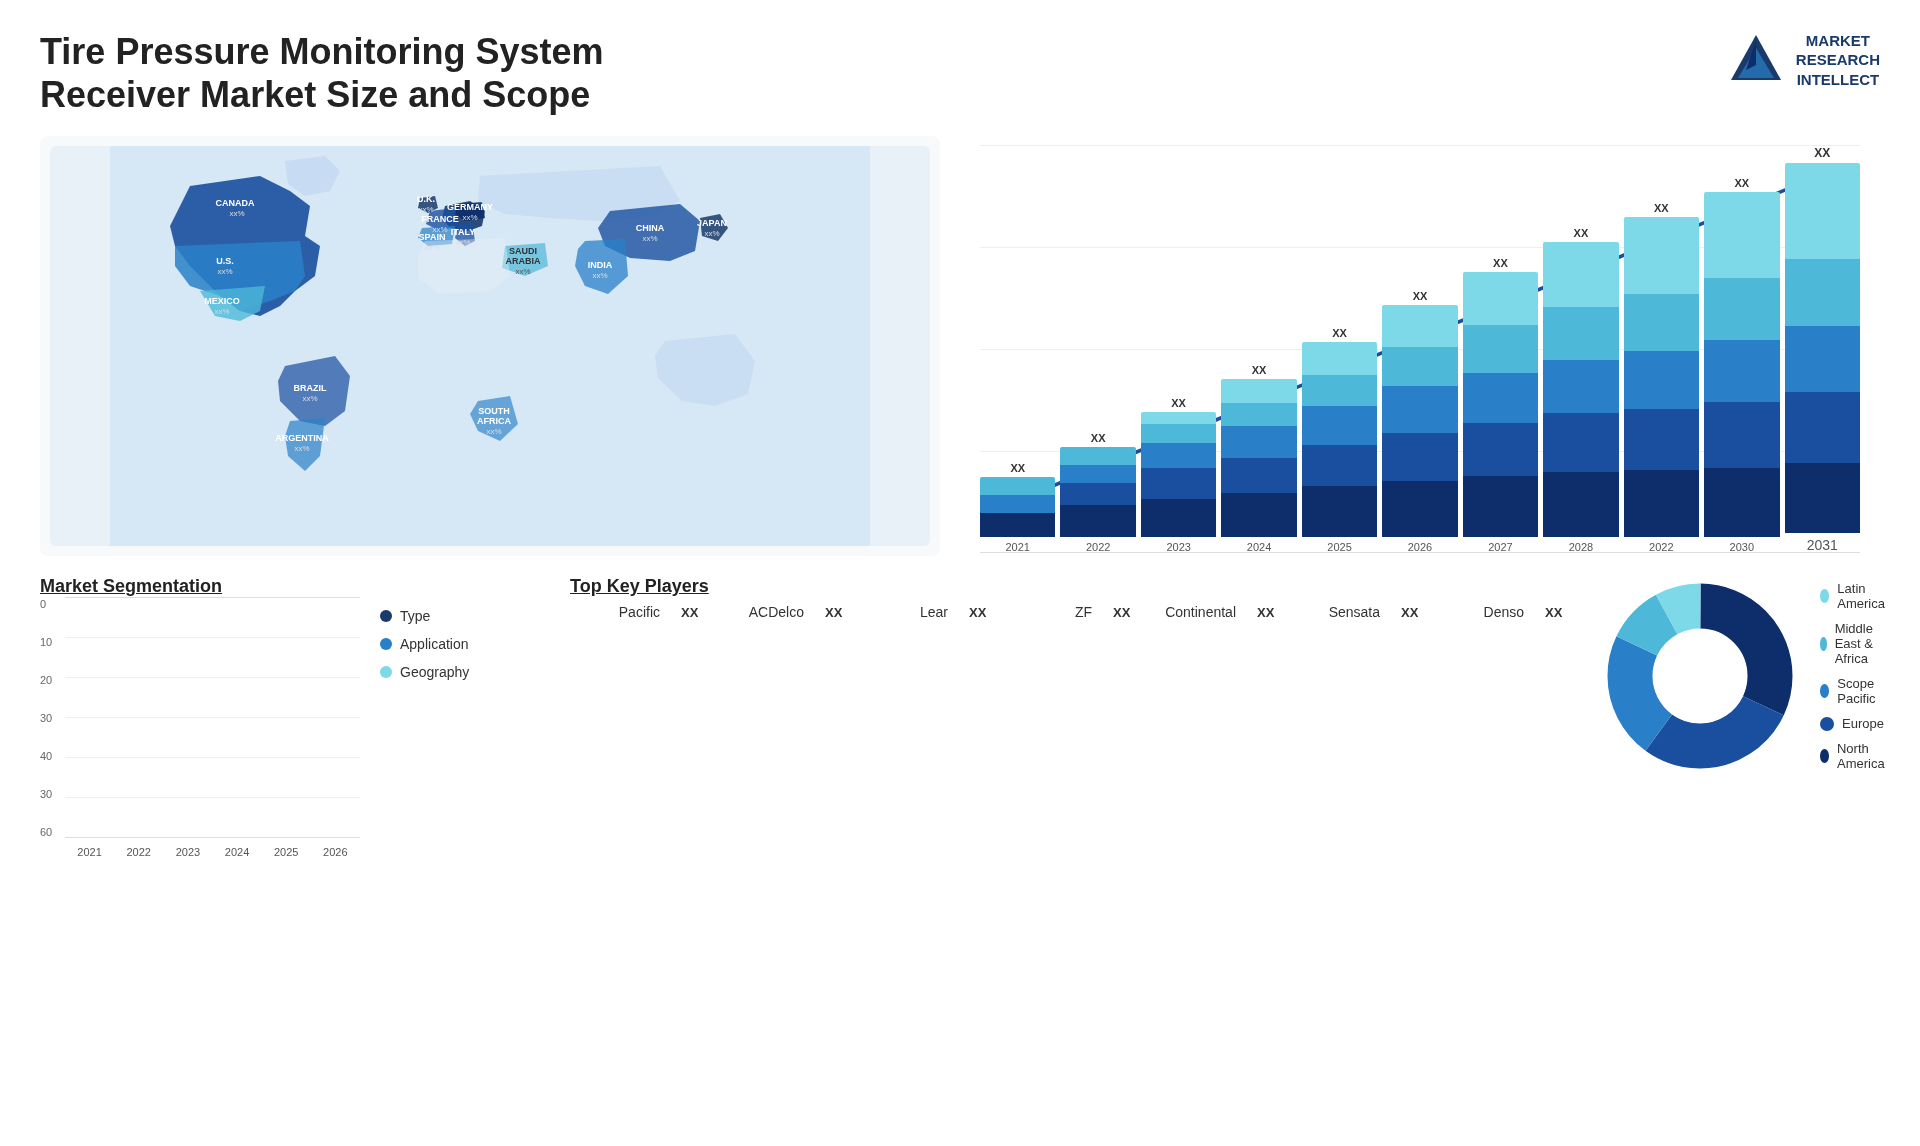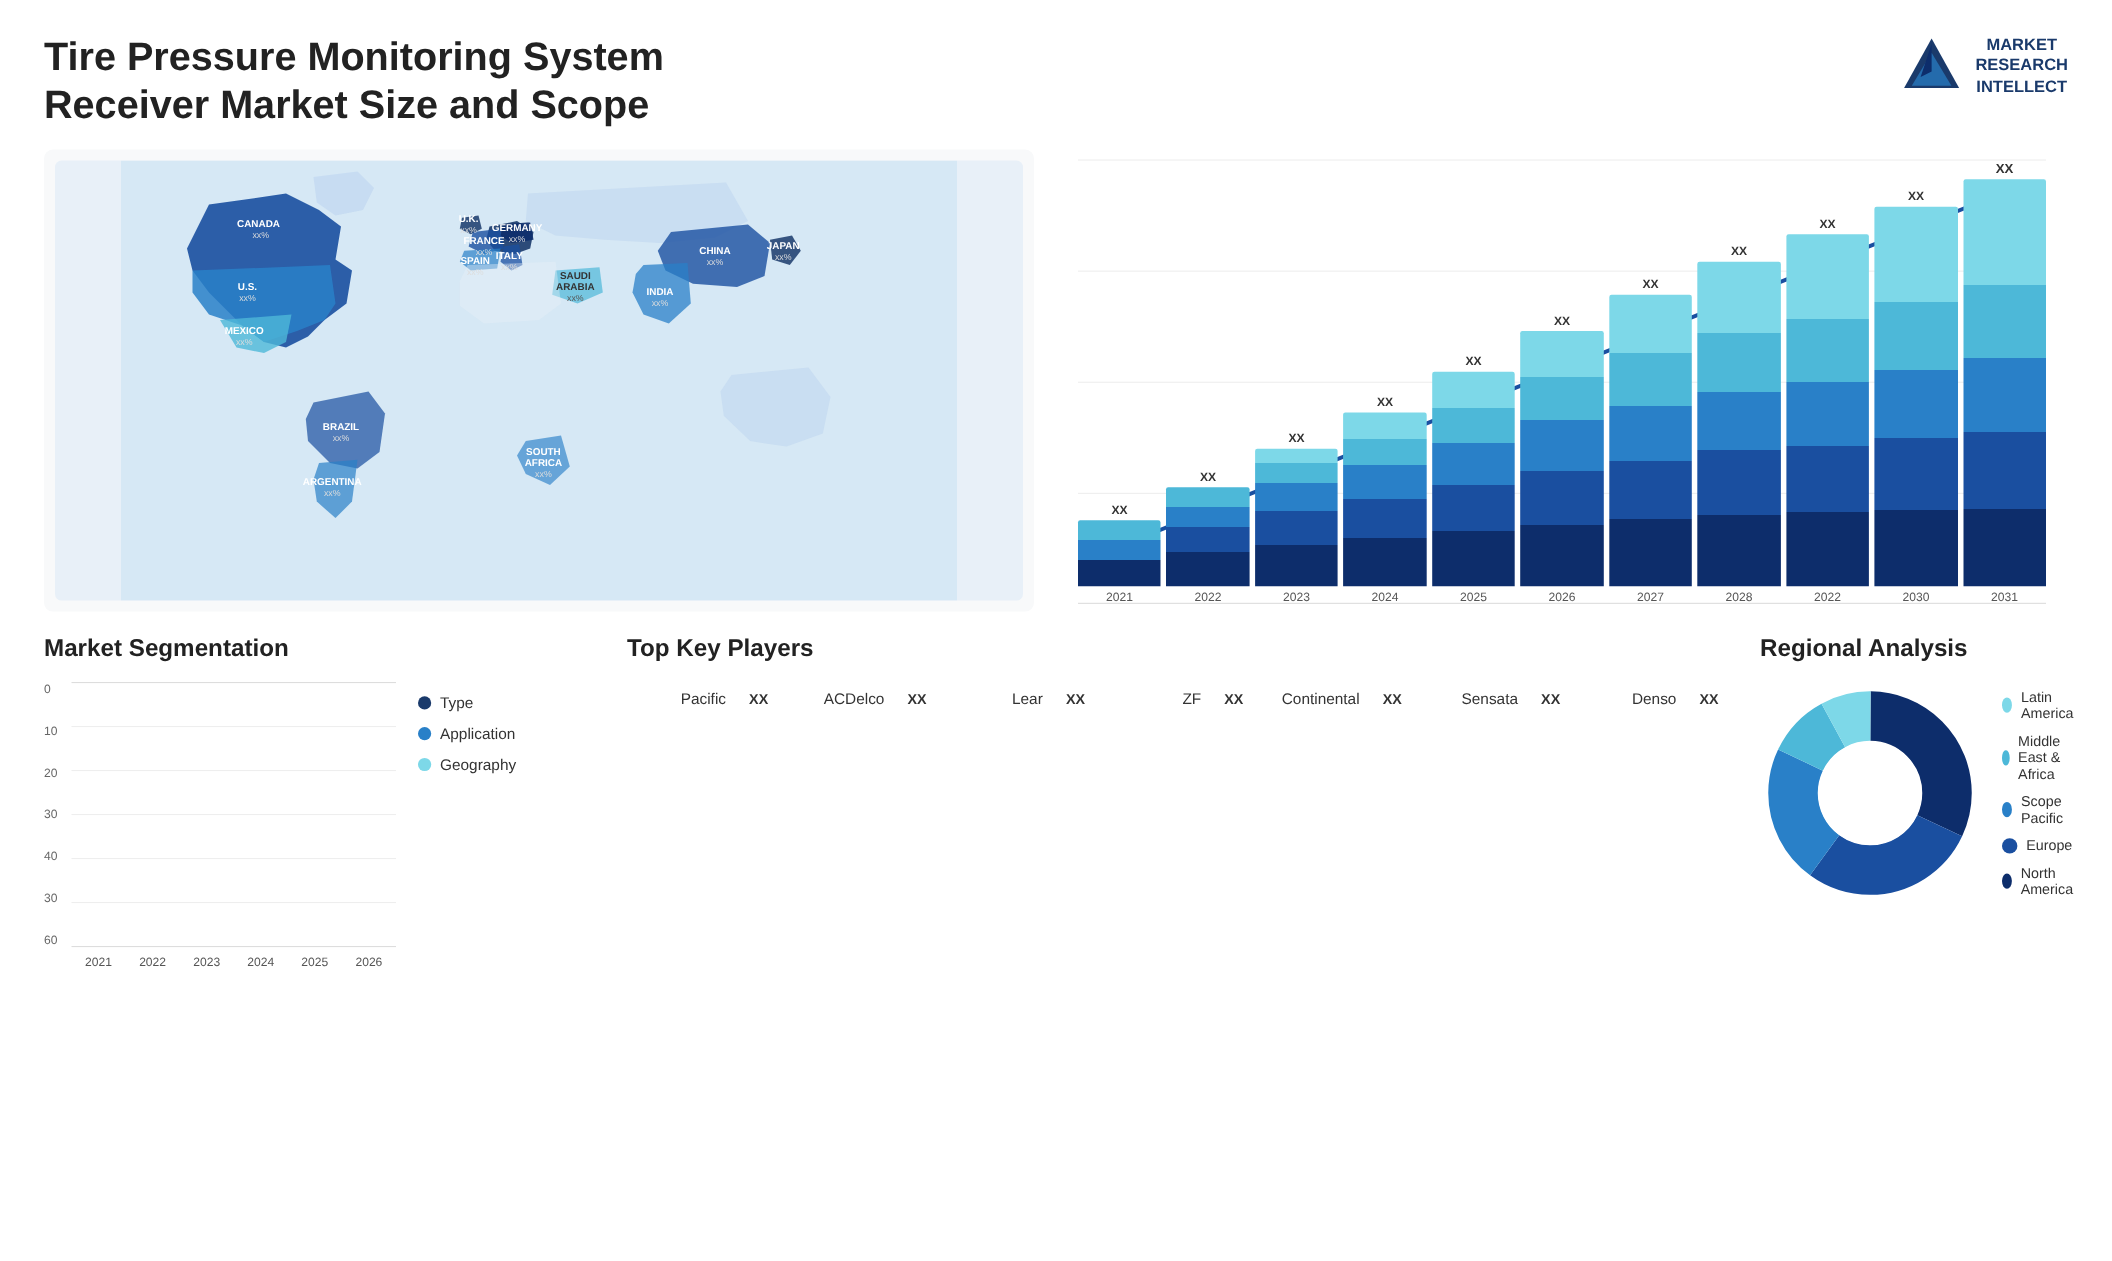--- a/index.html
+++ b/index.html
@@ -48,24 +48,25 @@
       grid-column: 1;
       grid-row: 1;
       position: relative;
       background: #f8f9fa;
       border-radius: 8px;
       padding: 10px;
       height: 420px;
     }
 
     .section-title {
-      font-size: 22px;
+      font-size: 18px;
       font-weight: bold;
       color: #222;
-      margin-bottom: 19px;
+      margin-bottom: 1px;
+      text-decoration: underline;
     }
 
     
     .seg-chart-area {
       display: flex;
       align-items: flex-start;
       gap: 20px;
     }
     .seg-bars-container {
       position: relative;
@@ -381,21 +382,21 @@
         <span style="font-size:11px;color:#555;margin-top:4px;">2022</span>
       </div>
       <div style="flex:1;display:flex;flex-direction:column;align-items:center;position:relative;z-index:1;">
         <span style="font-size:11px;font-weight:bold;color:#333;margin-bottom:3px;">XX</span>
         <div style="width:100%;height:345px;background:linear-gradient(to top, #0d2d6b 20%, #1a4fa0 20%, #1a4fa0 39%, #2980c8 39%, #2980c8 57%, #4db8d8 57%, #4db8d8 75%, #7dd8e8 75%);border-radius:2px 2px 0 0;"></div>
         <span style="font-size:11px;color:#555;margin-top:4px;">2030</span>
       </div>
       <div style="flex:1;display:flex;flex-direction:column;align-items:center;position:relative;z-index:1;">
         <span style="font-size:12px;font-weight:bold;color:#333;margin-bottom:3px;">XX</span>
         <div style="width:100%;height:370px;background:linear-gradient(to top, #0d2d6b 19%, #1a4fa0 19%, #1a4fa0 38%, #2980c8 38%, #2980c8 56%, #4db8d8 56%, #4db8d8 74%, #7dd8e8 74%);border-radius:2px 2px 0 0;"></div>
-        <span style="font-size:11px;color:#555;margin-top:4px;">2031</span>
+        <span style="font-size:14px;color:#555;margin-top:4px;">2031</span>
       </div>
     </div>
   </div>
 </div>
 
 <div style="display:flex; gap:30px; height:360px;">
 
   <div style="flex:0 0 500px;">
     <h2 class="section-title">Market Segmentation</h2>
     <div class="seg-chart-area">
@@ -557,21 +558,20 @@
           <div class="player-bar-seg" style="width:24%;background:#1a3a6b;"></div>
           <div class="player-bar-seg" style="width:16%;background:#2980c8;"></div>
           <div class="player-bar-seg" style="width:10%;background:#4db8d8;"></div>
         </div>
         <span class="player-xx">XX</span>
       </div>
     </div>
   </div>
 
   <div style="flex:1; min-width:0;">
-    <h2 class="section-title">Regional Analysis</h2>
     <div class="regional-content">
 
       <div class="donut-container">
         <svg viewBox="0 0 200 200" width="200" height="200">
 
           <circle cx="100" cy="100" r="70" fill="none" stroke="#0d2d6b" stroke-width="45" stroke-dasharray="140.7 299.1" stroke-dashoffset="110"></circle>
 
           <circle cx="100" cy="100" r="70" fill="none" stroke="#1a4fa0" stroke-width="45" stroke-dasharray="123.1 316.7" stroke-dashoffset="-30.7"></circle>
 
           <circle cx="100" cy="100" r="70" fill="none" stroke="#2980c8" stroke-width="45" stroke-dasharray="96.8 342.99" stroke-dashoffset="-153.8"></circle>

